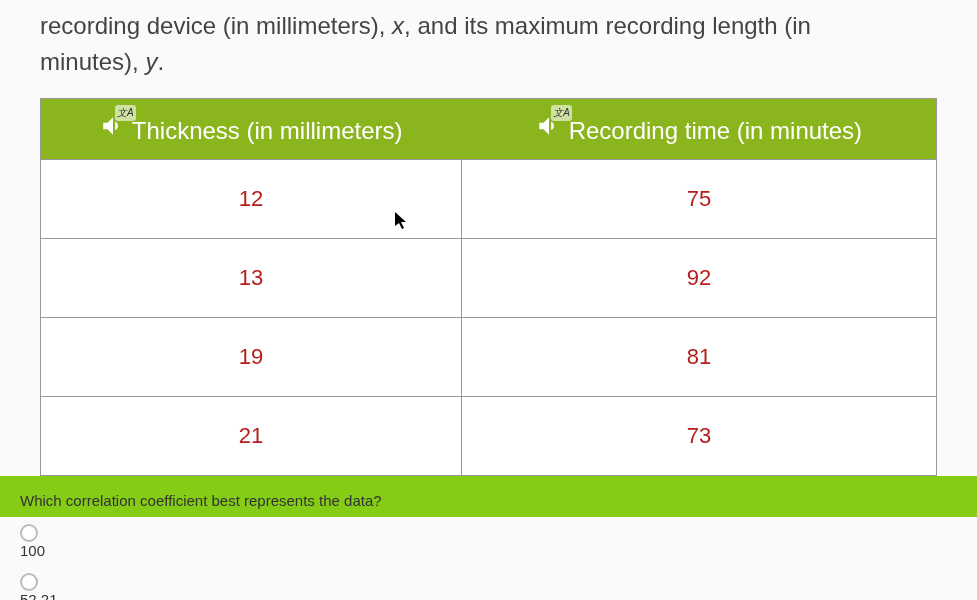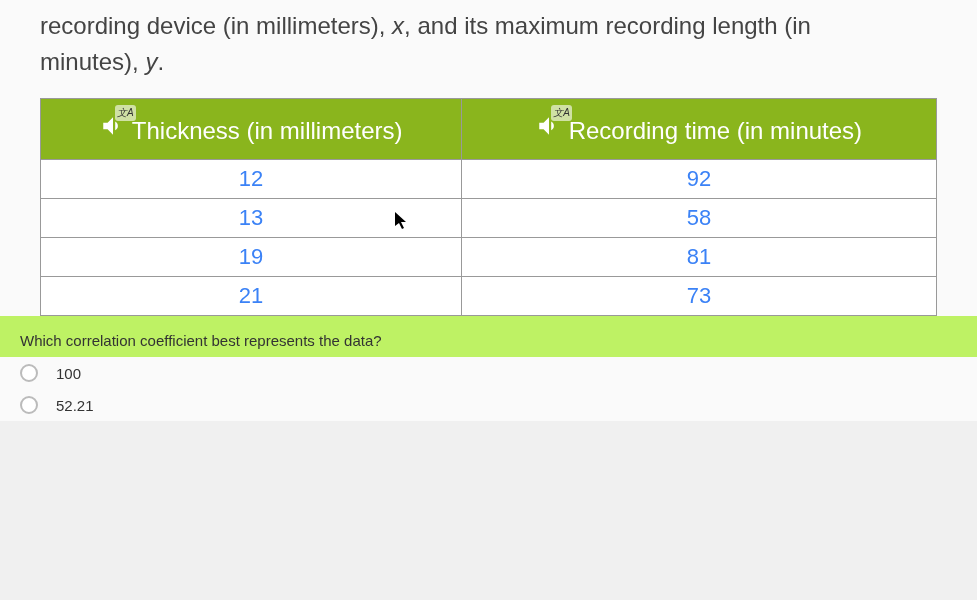--- a/index.html
+++ b/index.html
@@ -65,38 +65,39 @@
       color: #333;
       background: rgba(255,255,255,0.6);
       padding: 1px 2px;
       border-radius: 3px;
       font-style: italic;
     }
     tbody td {
       border: 1px solid #999;
       text-align: center;
       font-size: 22px;
-      color: #3b82f6;
-      padding: 6px 8px;
+      color: #b91c1c;
+      padding: 26px 8px;
       background: #fff;
     }
     .subquestion {
       padding: 16px 20px 8px 20px;
       font-size: 15px;
       color: #333;
-      background: #bef264;
+      background: #84cc16;
     }
     .options {
       padding: 0 20px;
       background: #fafafa;
     }
     .option-row {
       display: flex;
-      align-items: center;
+      align-items: flex-start;
       padding: 7px 0;
+      flex-direction: column;
     }
     .radio {
       width: 18px;
       height: 18px;
       border: 2px solid #bbb;
       border-radius: 50%;
       margin-right: 18px;
       background: #fff;
       flex-shrink: 0;
     }
@@ -143,25 +144,25 @@
             </svg>
             <span class="lang-tag">文A</span>
           </span>
           <span>Recording time (in minutes)</span>
         </th>
       </tr>
     </thead>
     <tbody>
       <tr>
         <td>12</td>
-        <td>92</td>
+        <td>75</td>
       </tr>
       <tr>
         <td>13</td>
-        <td>58</td>
+        <td>92</td>
       </tr>
       <tr>
         <td>19</td>
         <td>81</td>
       </tr>
       <tr>
         <td>21</td>
         <td>73</td>
       </tr>
     </tbody>

